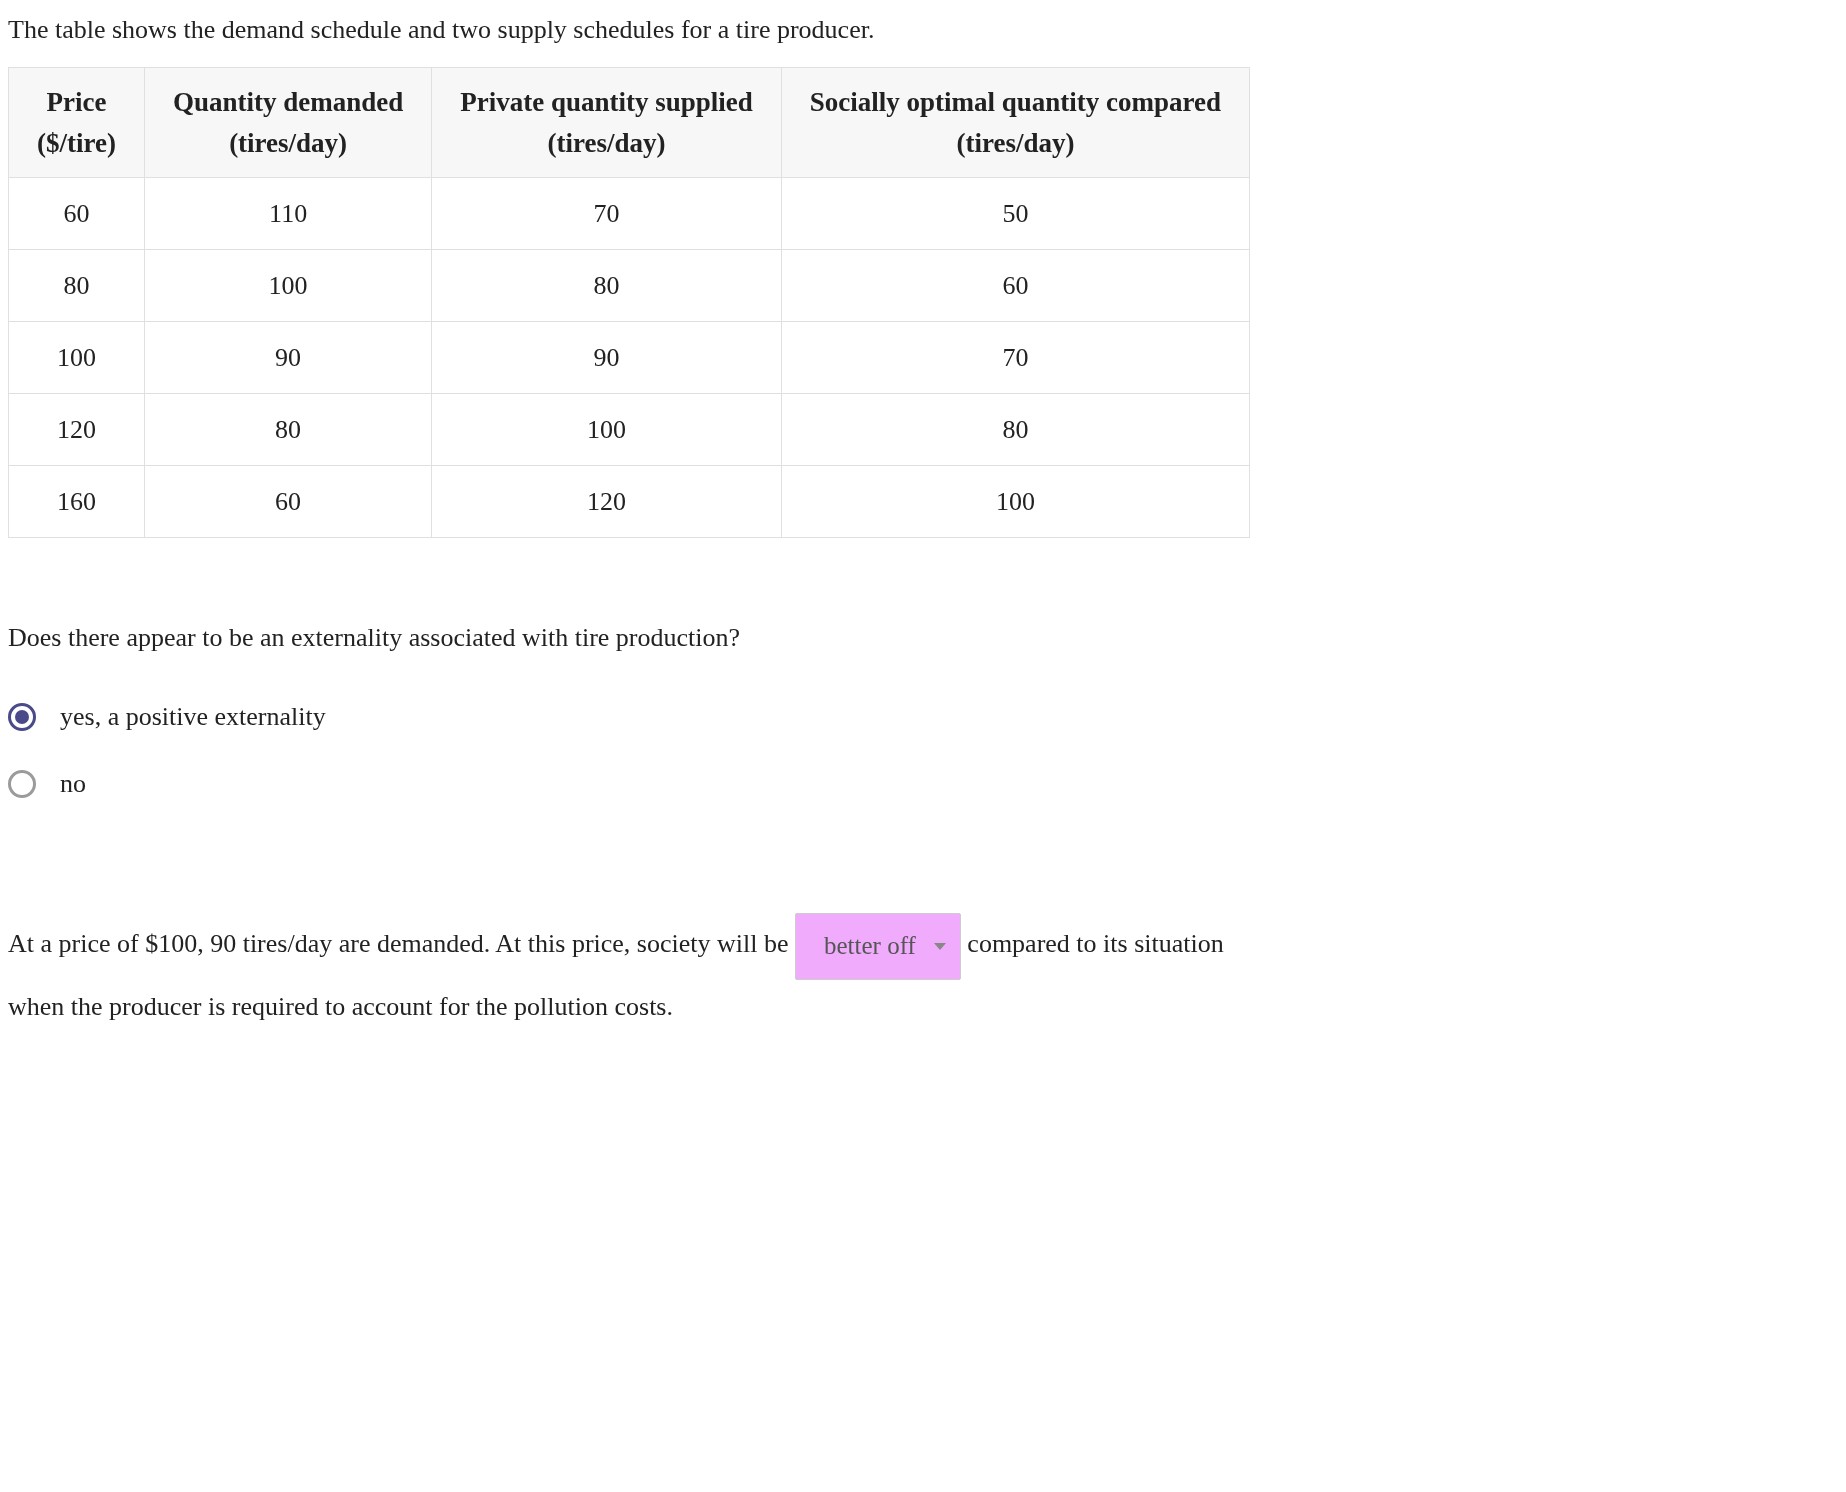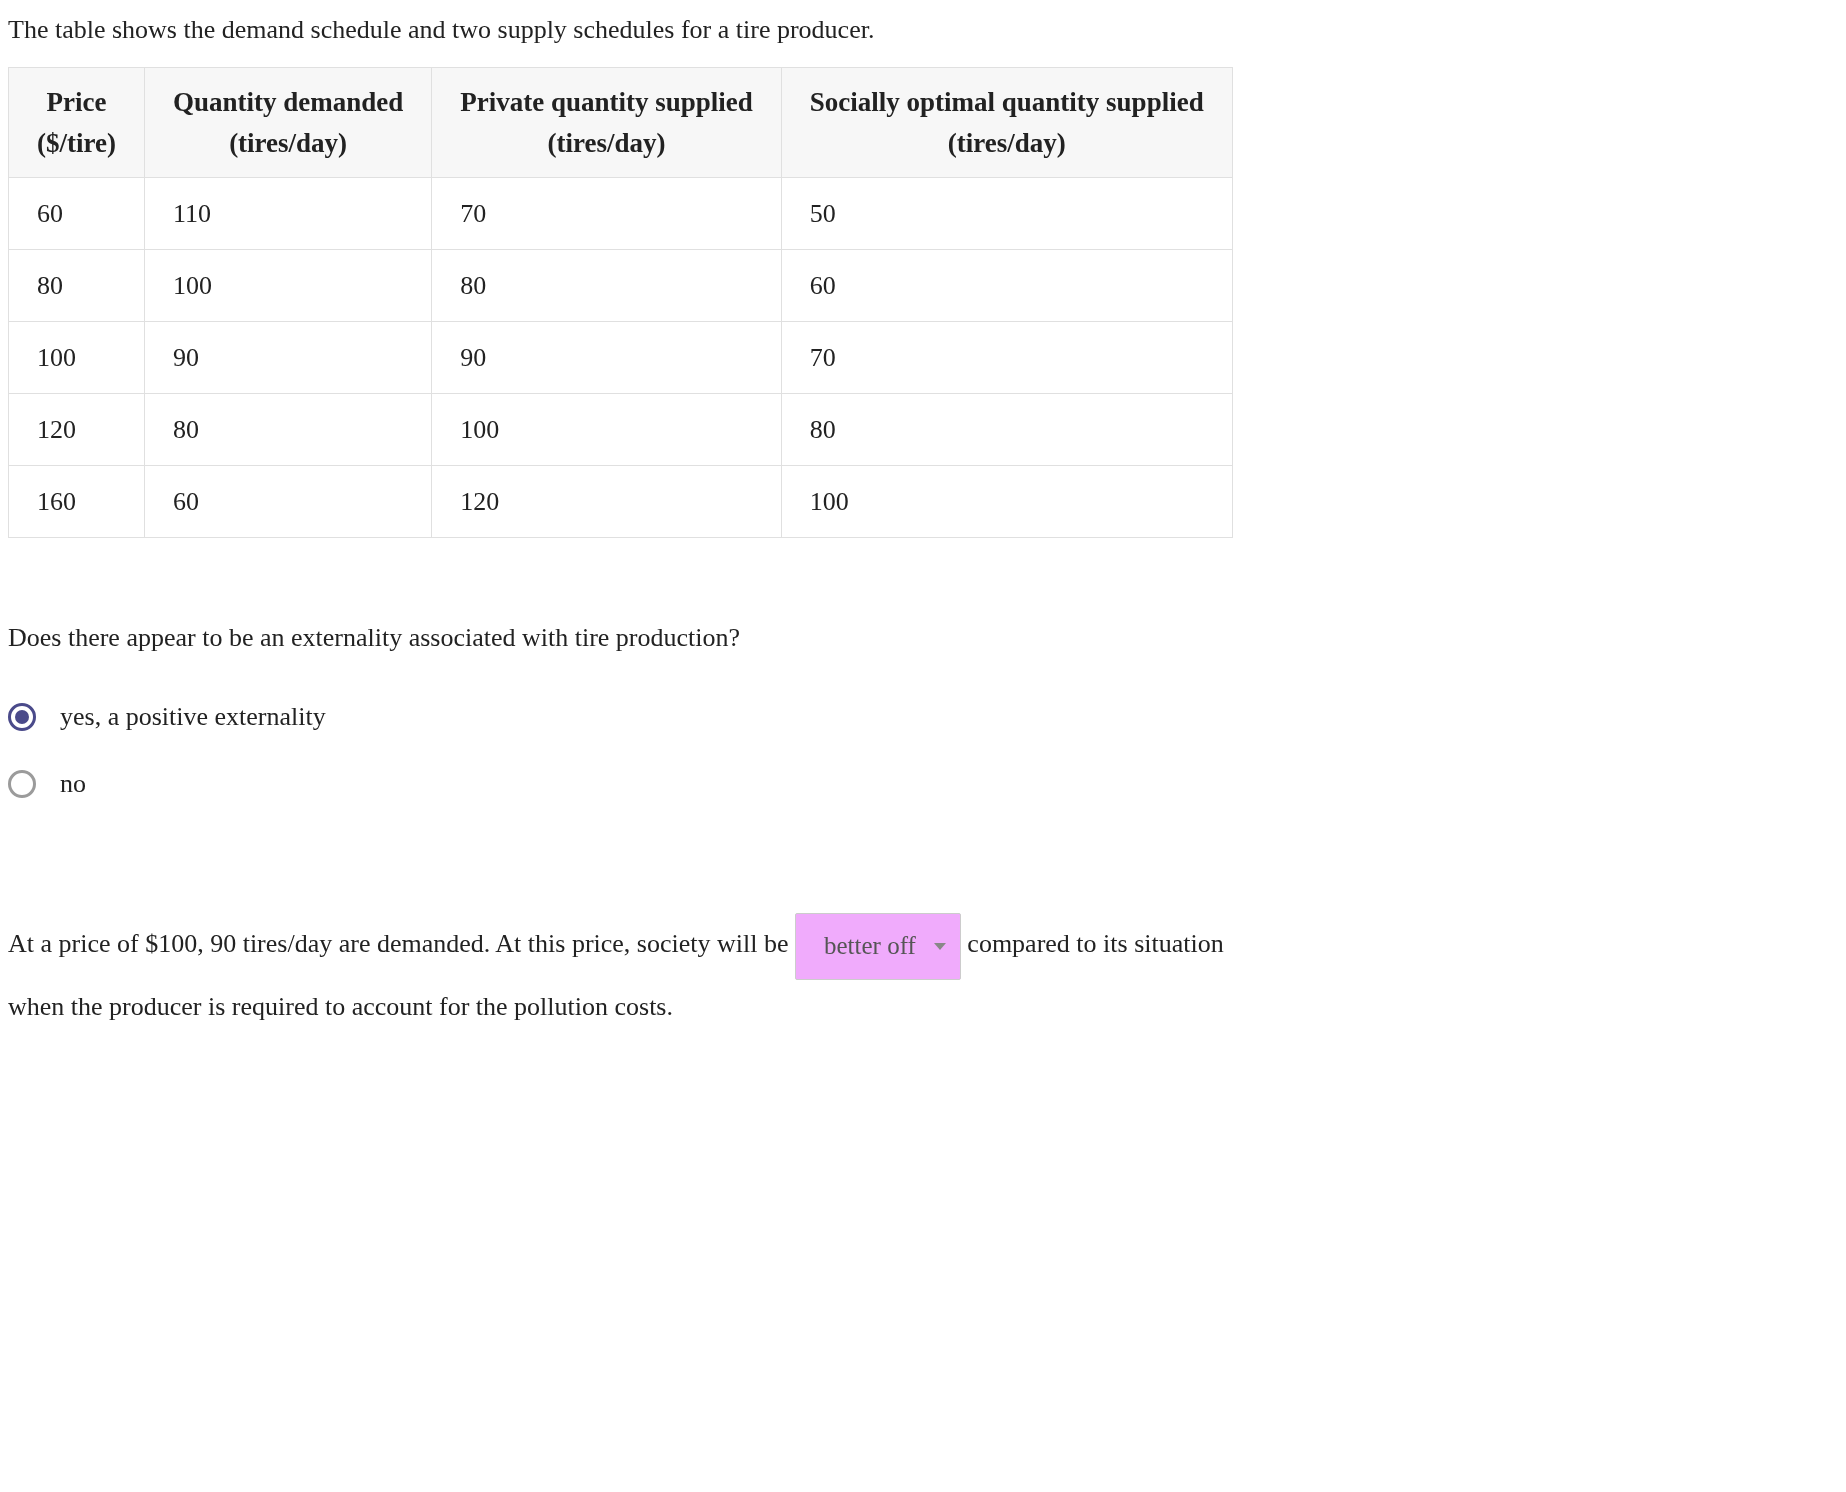--- a/index.html
+++ b/index.html
@@ -27,20 +27,21 @@
     text-align: center;
     vertical-align: middle;
     font-size: 27px;
   }
   .data-table th .sub {
     font-weight: bold;
   }
   .data-table td {
     border: 1px solid #e0e0e0;
     padding: 16px 28px;
+    text-align: center;
     font-size: 26px;
   }
   .question {
     margin: 40px 0 40px 0;
   }
   .options-row {
     display: flex;
     gap: 260px;
     margin-bottom: 28px;
   }
@@ -108,21 +109,21 @@
       </th>
       <th>
         <div>Quantity demanded</div>
         <div class="sub">(tires/day)</div>
       </th>
       <th>
         <div>Private quantity supplied</div>
         <div class="sub">(tires/day)</div>
       </th>
       <th>
-        <div>Socially optimal quantity supplied</div>
+        <div>Socially optimal quantity compared</div>
         <div class="sub">(tires/day)</div>
       </th>
     </tr>
   </thead>
   <tbody>
     <tr>
       <td>60</td>
       <td>110</td>
       <td>70</td>
       <td>50</td>

